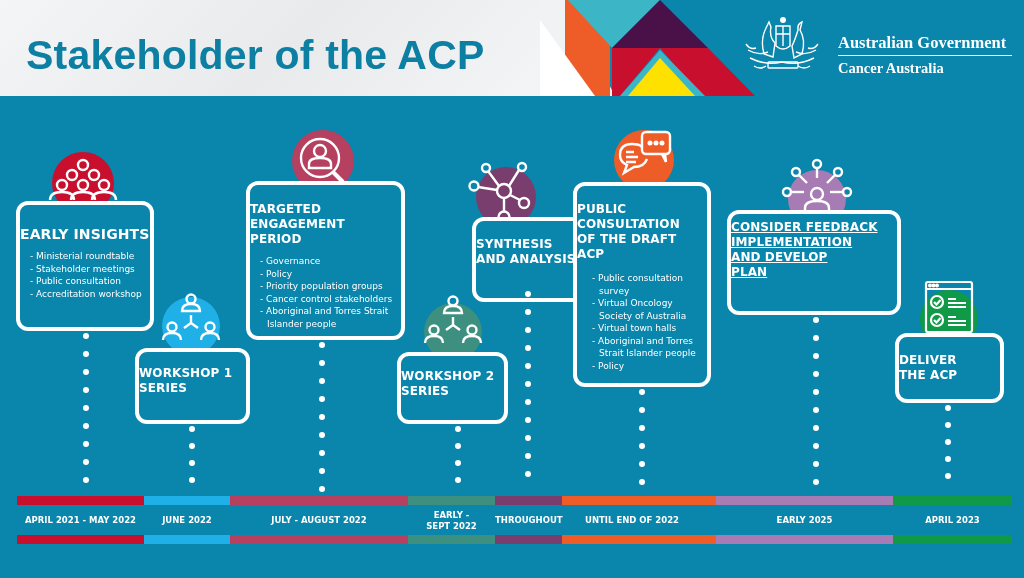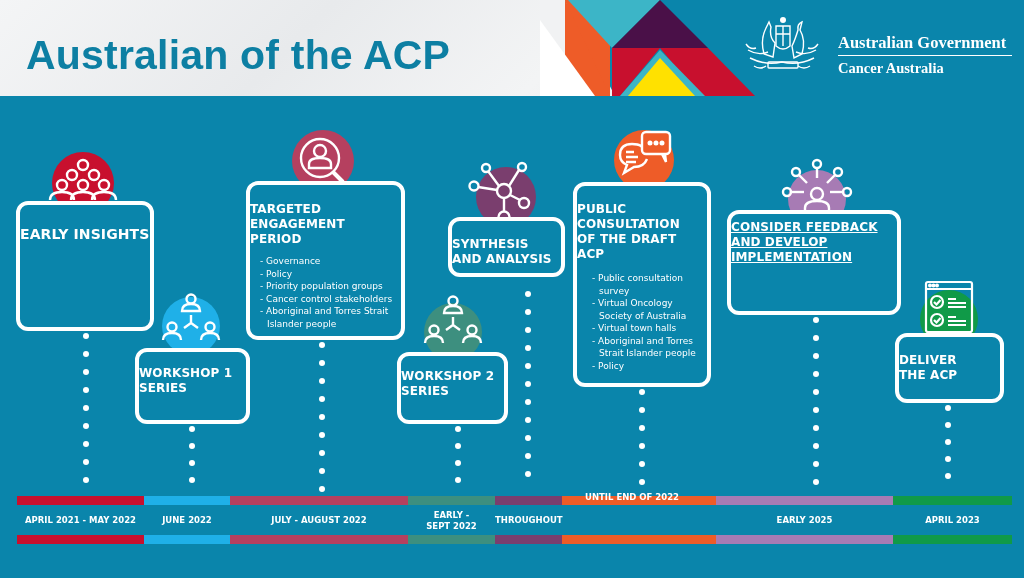--- a/index.html
+++ b/index.html
@@ -32,21 +32,21 @@
   .dot { position: absolute; left: 0; width: 6px; height: 6px; border-radius: 50%; background: #fff; }
 
   .bar { position: absolute; height: 9px; }
   .tl-label { position: absolute; top: 510px; font-family: "DejaVu Sans", sans-serif; font-weight: bold; font-size: 8.5px; line-height: 11px; text-align: center; color: #fff; white-space: nowrap; }
 </style>
 </head>
 <body>
 
 <div class="header">
   <div class="header-light"></div>
-  <h1 class="title">Australian of the ACP</h1>
+  <h1 class="title">Stakeholder of the ACP</h1>
 
   <svg class="deco" viewBox="0 0 230 96">
     <polygon points="0,0 25,0 60,96 25,96" fill="#0a85ab"></polygon>
     <polygon points="25,0 70,0 70,96 60,96" fill="#ee5c28"></polygon>
     <polygon points="25,0 70,96 25,96" fill="#ee5c28"></polygon>
     <polygon points="0,0 25,0 25,96 0,96" fill="#f1f2f3"></polygon>
     <polygon points="0,20 55,96 0,96" fill="#ffffff"></polygon>
     <polygon points="25,0 70,0 70,48" fill="#ee5c28"></polygon>
     <polygon points="28,0 120,0 72,48" fill="#3cb5c7"></polygon>
     <polygon points="72,48 120,0 168,48" fill="#4a1048"></polygon>
@@ -80,20 +80,26 @@
     <circle cx="20" cy="23" r="5"></circle>
       <circle cx="42" cy="23" r="5"></circle>
     <circle cx="10" cy="33" r="5"></circle>
       <circle cx="31" cy="33" r="5"></circle>
       <circle cx="52" cy="33" r="5"></circle>
     <path d="M-2 48 q0 -8 12 -8 q12 0 12 8 M19 48 q0 -8 12 -8 q12 0 12 8 M40 48 q0 -8 12 -8 q12 0 12 8"></path>
   </svg>
 </div>
 <div class="box" style="left:16px;top:201px;width:138px;height:130px;">
   <div class="box-title" style="margin-top:22px;font-size:14px;">EARLY INSIGHTS</div>
+  <ul class="box-list" style="margin:8px 0 0 10px;">
+    <li>Ministerial roundtable</li>
+    <li>Stakeholder meetings</li>
+    <li>Public consultation</li>
+    <li>Accreditation workshop</li>
+  </ul>
 </div>
 
 <div class="icon-circle" style="left:162px;top:297px;width:58px;height:58px;background:#1fb0e8;">
   <svg viewBox="0 0 58 58" fill="none" stroke="#fff" stroke-width="2.4">
     <circle cx="29" cy="2" r="4.5"></circle>
       <path d="M20 14 q0 -7 9 -7 q9 0 9 7 z"></path>
     <path d="M29 18 v8 M29 26 l-7 5 M29 26 l7 5"></path>
     <circle cx="10" cy="30" r="4.5"></circle>
       <path d="M1 43 q0 -7 9 -7 q9 0 9 7"></path>
     <circle cx="48" cy="30" r="4.5"></circle>
@@ -152,21 +158,21 @@
   <svg viewBox="0 0 60 60" fill="none" stroke="#fff" stroke-width="2.4">
     <circle cx="28" cy="24" r="7"></circle>
     <circle cx="10" cy="1" r="4"></circle>
       <circle cx="-2" cy="19" r="4.5"></circle>
     <circle cx="46" cy="0" r="4"></circle>
       <circle cx="48" cy="36" r="5"></circle>
       <circle cx="28" cy="50" r="5.5"></circle>
     <path d="M12 4 l11 15 M2 20 l19 3 M43 3 l-10 16 M34 28 l10 5 M28 31 v13"></path>
   </svg>
 </div>
-<div class="box" style="left:448px;top:217px;width:117px;height:60px;">
+<div class="box" style="left:472px;top:217px;width:117px;height:85px;">
   <div class="box-title" style="margin-top:16px;">
     <div>SYNTHESIS</div>
     <div>AND ANALYSIS</div>
   </div>
 </div>
 
 <div class="icon-circle" style="left:614px;top:130px;width:60px;height:60px;background:#ee5c28;">
   <svg viewBox="0 0 60 60" fill="none" stroke="#fff" stroke-width="2.4">
     <path d="M30 22 q0 -8 -12 -8 q-12 0 -12 11 q0 7 7 10 l-3 8 l10 -6 q10 0 13 -8"></path>
     <path d="M12 22 h8 M12 27 h12 M12 32 h10"></path>
@@ -205,22 +211,23 @@
       <path d="M47 5 l-8 8"></path>
     <circle cx="-1" cy="22" r="4"></circle>
       <path d="M3 22 h13"></path>
     <circle cx="59" cy="22" r="4"></circle>
       <path d="M55 22 h-13"></path>
   </svg>
 </div>
 <div class="box" style="left:727px;top:210px;width:174px;height:105px;">
   <div class="box-title" style="margin-top:6px;text-decoration:underline;">
     <div>CONSIDER FEEDBACK</div>
+    <div>IMPLEMENTATION</div>
     <div>AND DEVELOP</div>
-    <div>IMPLEMENTATION</div>
+    <div>PLAN</div>
   </div>
 </div>
 
 <div class="icon-circle" style="left:920px;top:290px;width:58px;height:58px;background:#109a48;">
   <svg viewBox="0 0 58 58" fill="none" stroke="#fff" stroke-width="2.2">
     <rect x="6" y="-8" width="46" height="50" rx="2"></rect>
     <path d="M6 -1 h46"></path>
     <circle cx="10" cy="-4.5" r="0.9" fill="#fff"></circle>
       <circle cx="13.5" cy="-4.5" r="0.9" fill="#fff"></circle>
       <circle cx="17" cy="-4.5" r="0.9" fill="#fff"></circle>
@@ -332,15 +339,15 @@
 <div class="bar" style="left:893px;top:535px;width:119px;background:#109a48;"></div>
 
 <div class="tl-label" style="left:17px;width:127px;top:515px;">APRIL 2021 - MAY 2022</div>
 <div class="tl-label" style="left:144px;width:86px;top:515px;">JUNE 2022</div>
 <div class="tl-label" style="left:230px;width:178px;top:515px;">JULY - AUGUST 2022</div>
 <div class="tl-label" style="left:408px;width:87px;top:510px;">
   <div>EARLY -</div>
   <div>SEPT 2022</div>
 </div>
 <div class="tl-label" style="left:495px;width:67px;top:515px;">THROUGHOUT</div>
-<div class="tl-label" style="left:562px;width:140px;top:492px;">UNTIL END OF 2022</div>
+<div class="tl-label" style="left:562px;width:140px;top:515px;">UNTIL END OF 2022</div>
 <div class="tl-label" style="left:716px;width:177px;top:515px;">EARLY 2025</div>
 <div class="tl-label" style="left:893px;width:119px;top:515px;">APRIL 2023</div>
 
 </body></html>

